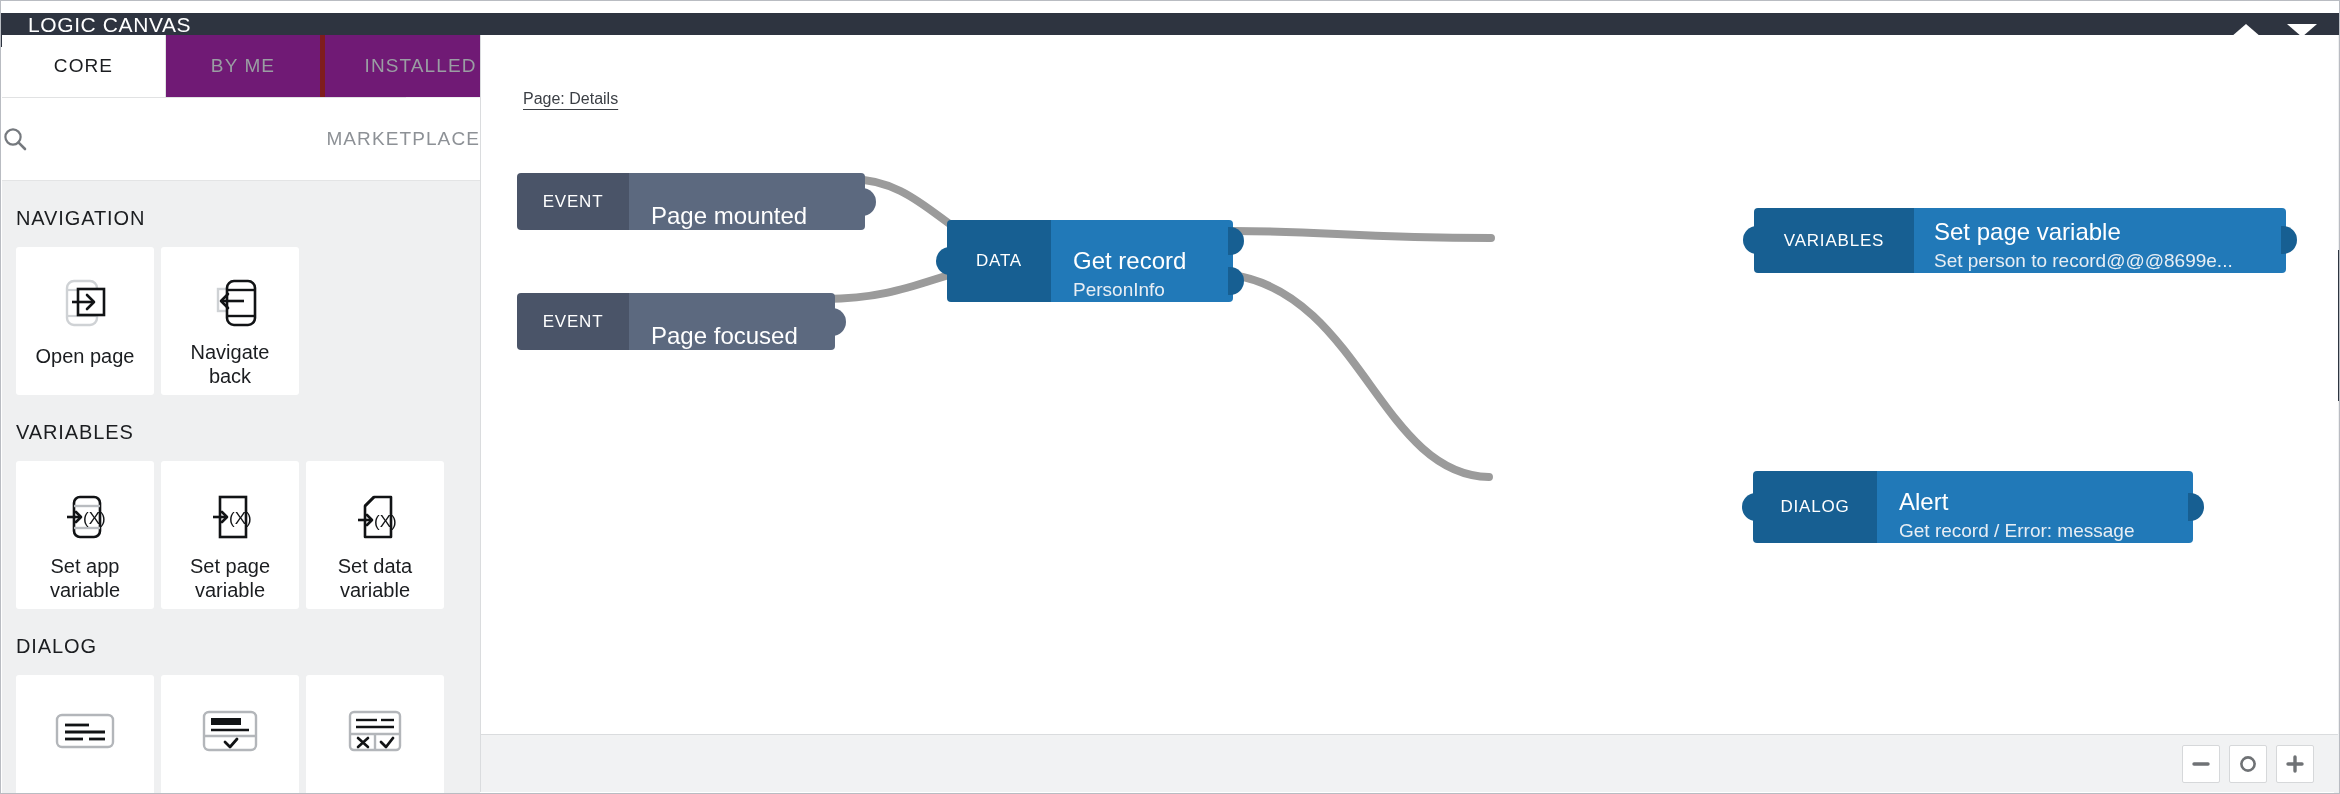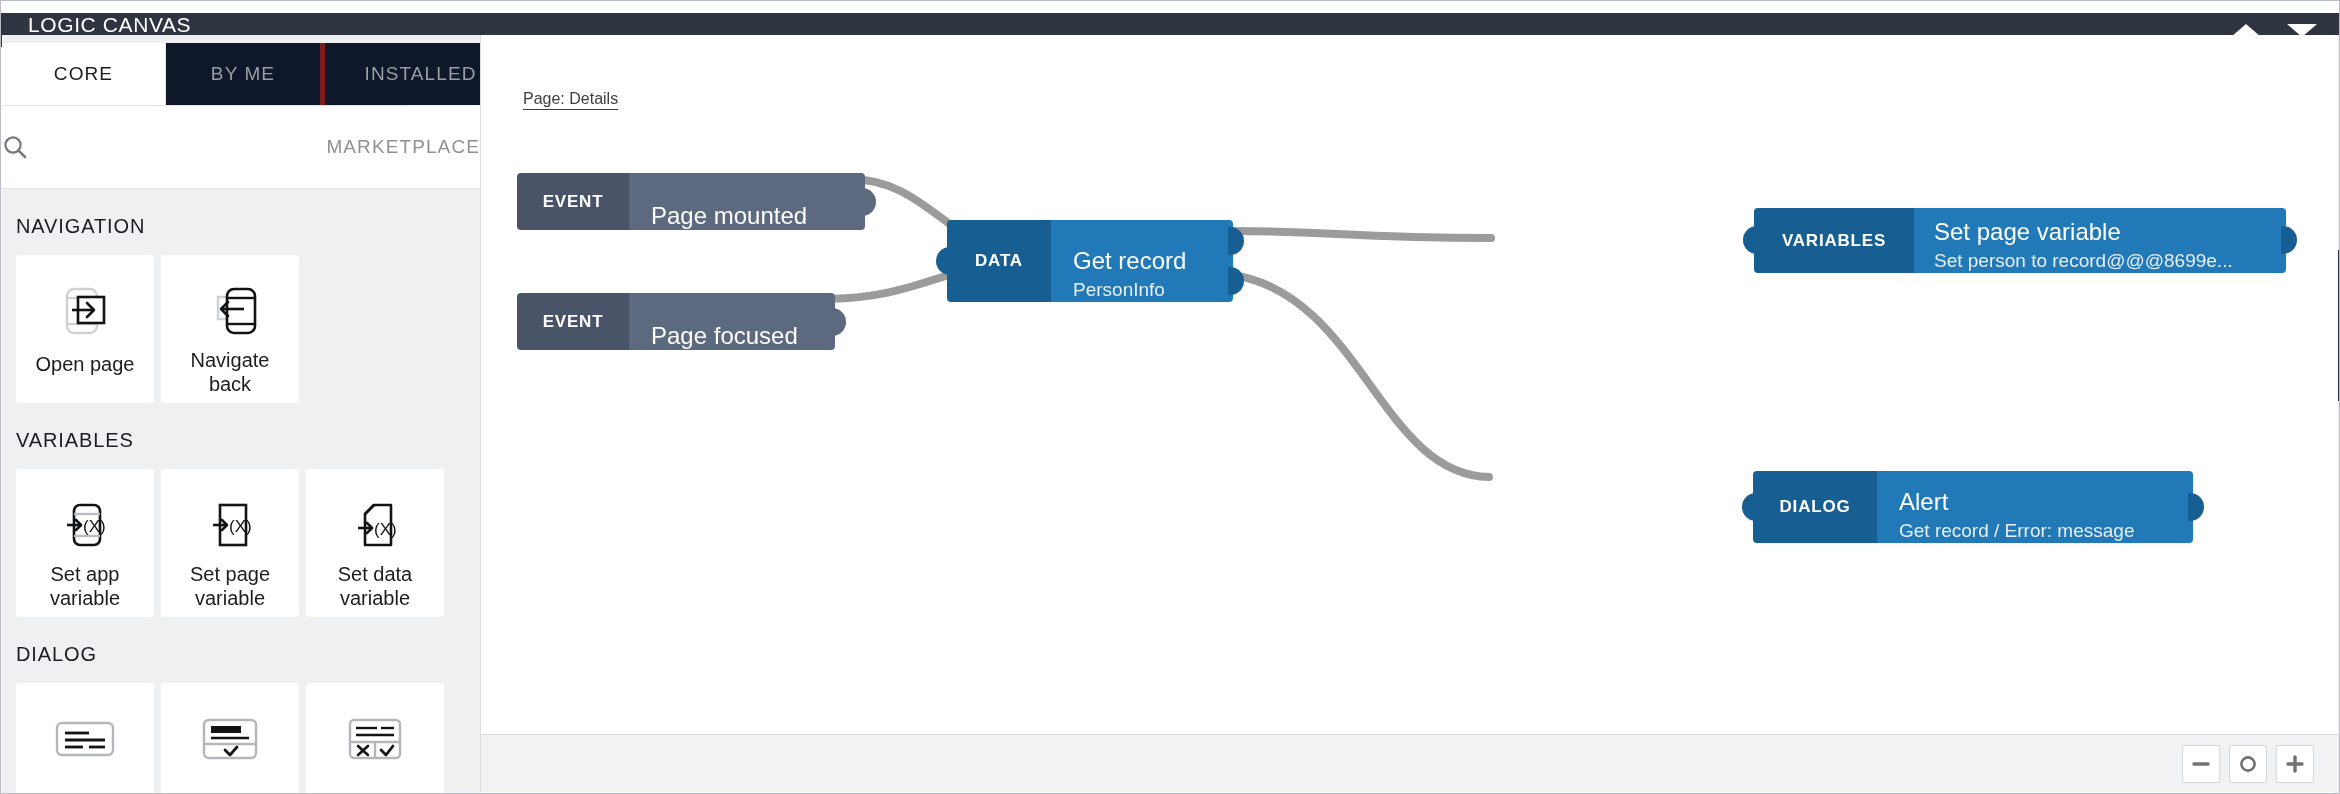--- a/index.html
+++ b/index.html
@@ -40,27 +40,26 @@
     position:absolute;left:1px;top:34px;width:478px;height:759px;
     background:#eff0f1;
     box-sizing:border-box;
     overflow:hidden;
   }
   .tabs{
     position:relative;height:62px;width:404px;
     background:#eceded;
     display:flex;align-items:stretch;
     border-bottom:1px solid #e1e2e3;
-    margin-top:8px;
   }
   .tab{
     flex:0 0 auto;
     display:flex;align-items:center;justify-content:center;
     font-size:19px;letter-spacing:1.1px;color:#9a9ea3;
-    background:#0f172a;
+    background:#701a75;
     cursor:pointer;
     box-sizing:border-box;
   }
   .tab.t1{width:163px;}
   .tab.t2{width:155px;border-left:1px solid #e1e2e3;}
   .tab.t3{width:160px;border-left:5px solid #7f1d1d;padding-left:36px;}
   .tab.active{background:#ffffff;color:#1b1d20;font-weight:400;}
   .tabfill{flex:1 1 auto;background:#eceded;}
 
   .searchrow{
@@ -108,21 +107,21 @@
     position:absolute;left:42px;top:55px;
     font-size:16px;color:#3b3f45;text-decoration:underline;
     text-underline-offset:5px;cursor:pointer;
   }
   .wires{position:absolute;left:0;top:0;width:1860px;height:701px;}
 
   .node{position:absolute;display:flex;align-items:stretch;border-radius:4px;overflow:visible;}
   .node .kind{
     display:flex;align-items:center;justify-content:center;
     color:#ffffff;font-size:17px;letter-spacing:.8px;
-    border-radius:4px 0 0 4px;box-sizing:border-box;font-weight:bold;
+    border-radius:4px 0 0 4px;box-sizing:border-box;
   }
   .node .body{
     display:flex;flex-direction:column;justify-content:flex-end;
     border-radius:0 4px 4px 0;box-sizing:border-box;padding-left:22px;
   }
   .node .t1{color:#ffffff;font-size:24px;line-height:1.12;}
   .node .t2{color:#e8eef4;font-size:19px;line-height:1.25;margin-top:3px;}
 
   
   .node.event .kind{background:#4a5468;width:112px;}

